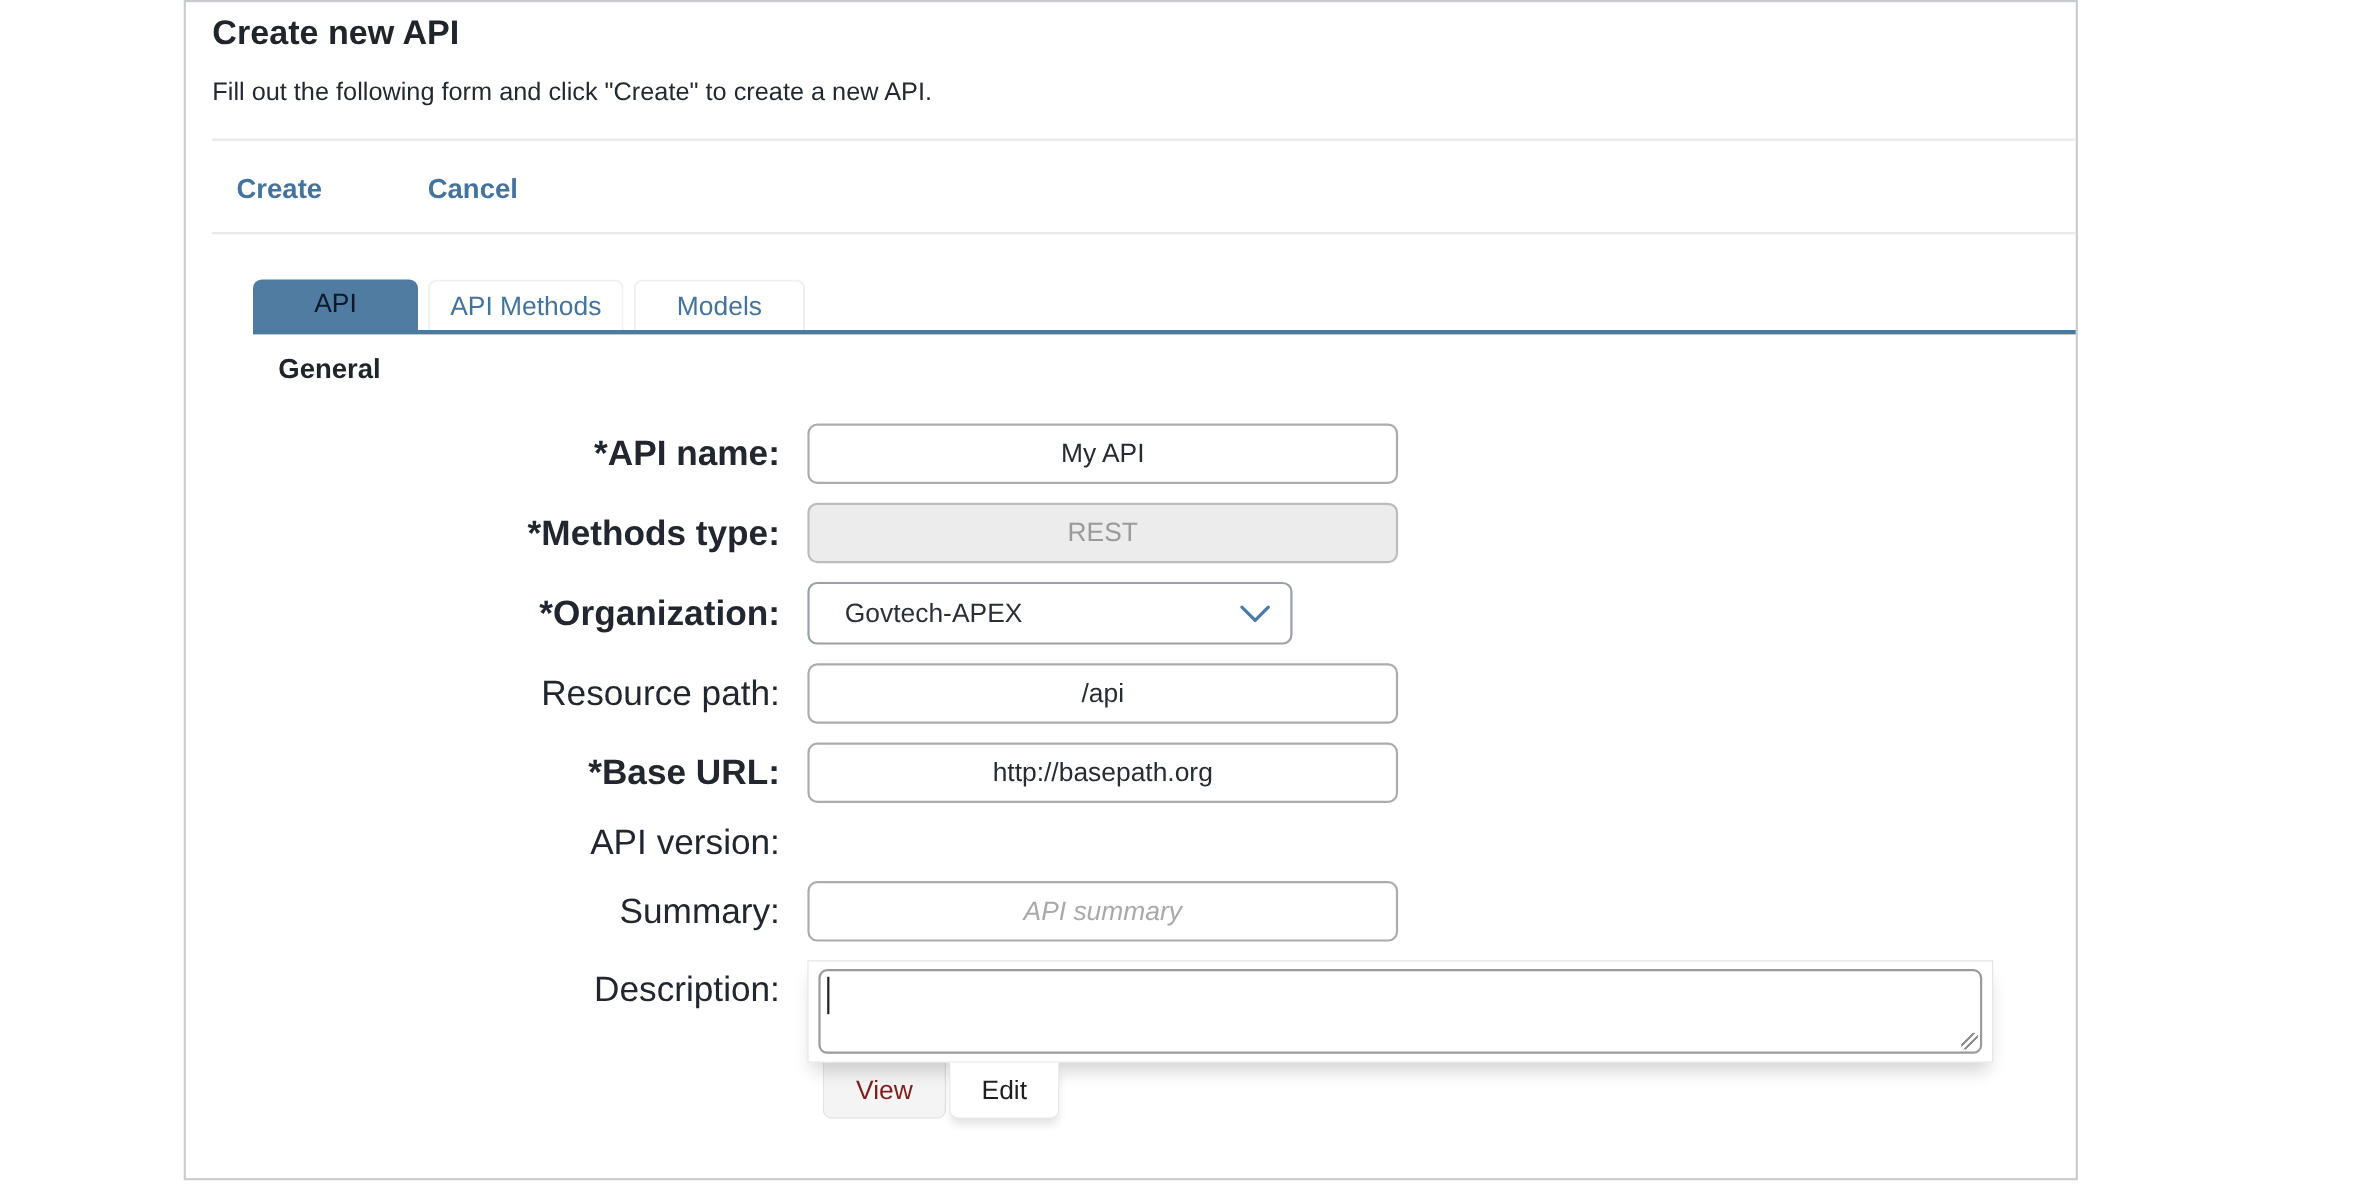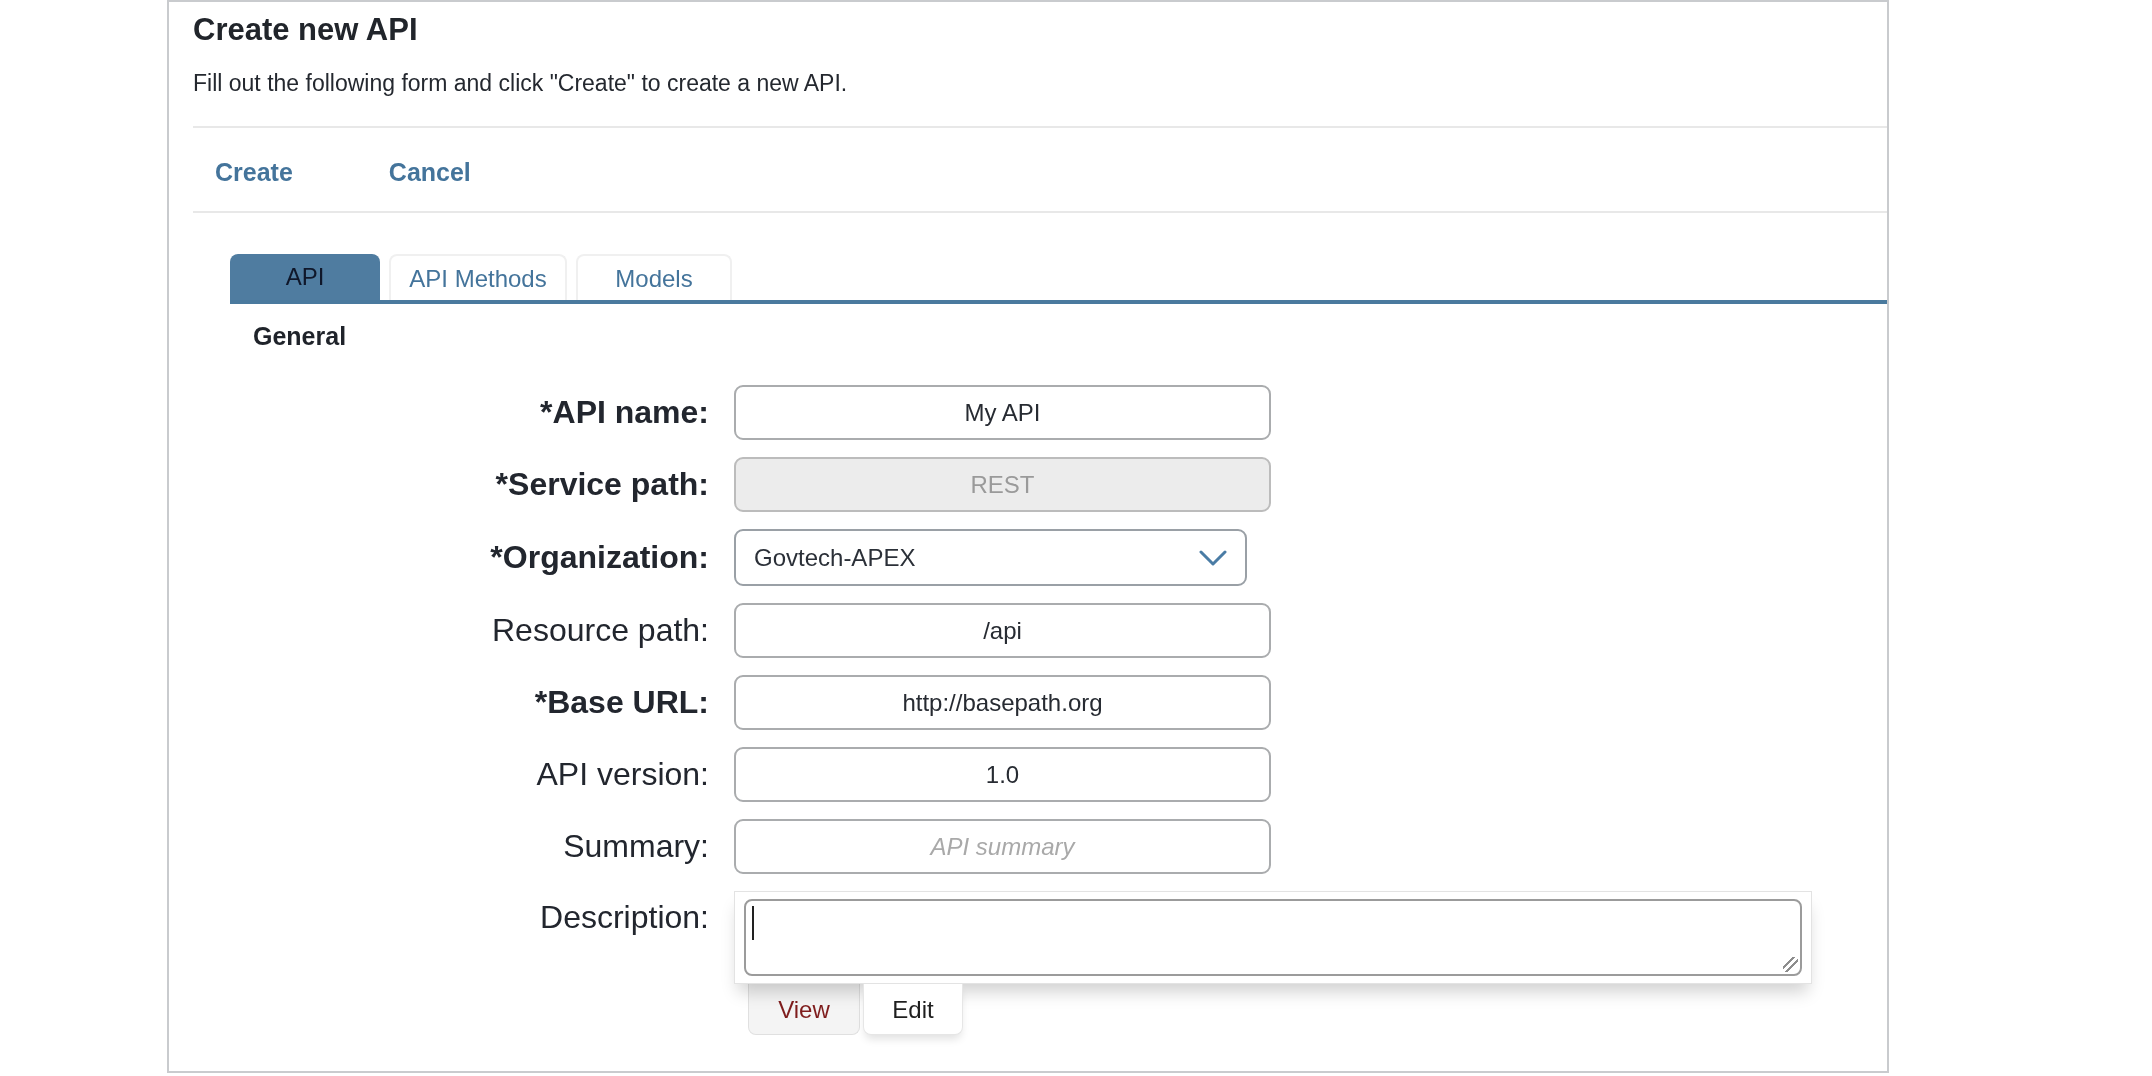--- a/index.html
+++ b/index.html
@@ -37,22 +37,22 @@
   .form{left:0;top:383px;right:0;}
   .row{display:flex;align-items:center;margin-bottom:17px;}
   .row .lbl{width:540px;text-align:right;font-size:32px;color:var(--dark-text);flex:none;}
   .row .lbl.req{font-weight:bold;}
   .ctl{margin-left:25px;text-align:center;}
   input.text-input{width:537px;height:55px;border:2px solid var(--input-border);border-radius:9px;
     font-size:24px;padding:0 14px;color:#272b32;outline:none;background:#fff;
     font-family:"Liberation Sans",sans-serif;}
   input.text-input::placeholder{font-style:italic;color:#a9a9a9;}
   input.text-input:disabled{background:var(--disabled-bg);color:var(--disabled-text);border-color:#bcbcbc;-webkit-text-fill-color:var(--disabled-text);}
-  .select-box{width:513px;height:57px;border:2px solid #9aa0a6;border-radius:9px;background:#fff;
-    display:flex;align-items:center;padding:0 18px;position:relative;cursor:pointer;}
+  .select-box{width:441px;height:57px;border:2px solid #9aa0a6;border-radius:9px;background:#fff;
+    display:flex;align-items:center;padding:0 32px;position:relative;cursor:pointer;}
   .select-box .sel-text{font-size:24px;color:#2b3038;}
   .select-box svg{position:absolute;right:18px;top:50%;transform:translateY(-50%);}
   .row.desc-row{align-items:flex-start;}
   .row.desc-row .lbl{padding-top:8px;}
   .desc-col{margin-left:25px;display:flex;flex-direction:column;}
   .desc-widget{width:1078px;height:93px;background:#fff;border:1px solid #e3e3e3;
     padding:7px 9px;position:relative;box-shadow:0 12px 16px -4px rgba(0,0,0,0.18);}
   .desc-textarea{width:100%;height:100%;border:2px solid #9b9b9b;border-radius:8px;resize:none;
     outline:none;font-size:24px;font-family:"Liberation Sans",sans-serif;padding:6px 10px;}
   .caret{position:absolute;left:17px;top:14px;width:2px;height:34px;background:#222;}
@@ -90,21 +90,21 @@
   <h2 class="abs section-heading">General</h2>
 
   <div class="abs form">
 
     <div class="row">
       <label class="lbl req">*API name:</label>
       <input class="ctl text-input" type="text" value="My API" style="">
     </div>
 
     <div class="row">
-      <label class="lbl req">*Service path:</label>
+      <label class="lbl req">*Methods type:</label>
       <input class="ctl text-input" type="text" disabled="" value="REST" style="">
     </div>
 
     <div class="row">
       <label class="lbl req">*Organization:</label>
       <div class="ctl select-box">
         <span class="sel-text">Govtech-APEX</span>
         <svg width="28" height="18" viewBox="0 0 28 18">
           <polyline points="2,3 14,15 26,3" fill="none" stroke="#4a7ca5" stroke-width="3" stroke-linecap="round" stroke-linejoin="round"></polyline>
         </svg>
@@ -116,21 +116,20 @@
       <input class="ctl text-input" type="text" value="/api" style="">
     </div>
 
     <div class="row">
       <label class="lbl req">*Base URL:</label>
       <input class="ctl text-input" type="text" value="http://basepath.org" style="">
     </div>
 
     <div class="row">
       <label class="lbl">API version:</label>
-      <input class="ctl text-input" type="text" value="1.0" style="">
     </div>
 
     <div class="row">
       <label class="lbl">Summary:</label>
       <input class="ctl text-input" type="text" placeholder="API summary" value="" style="">
     </div>
 
     <div class="row desc-row">
       <label class="lbl">Description:</label>
       <div class="desc-col">

